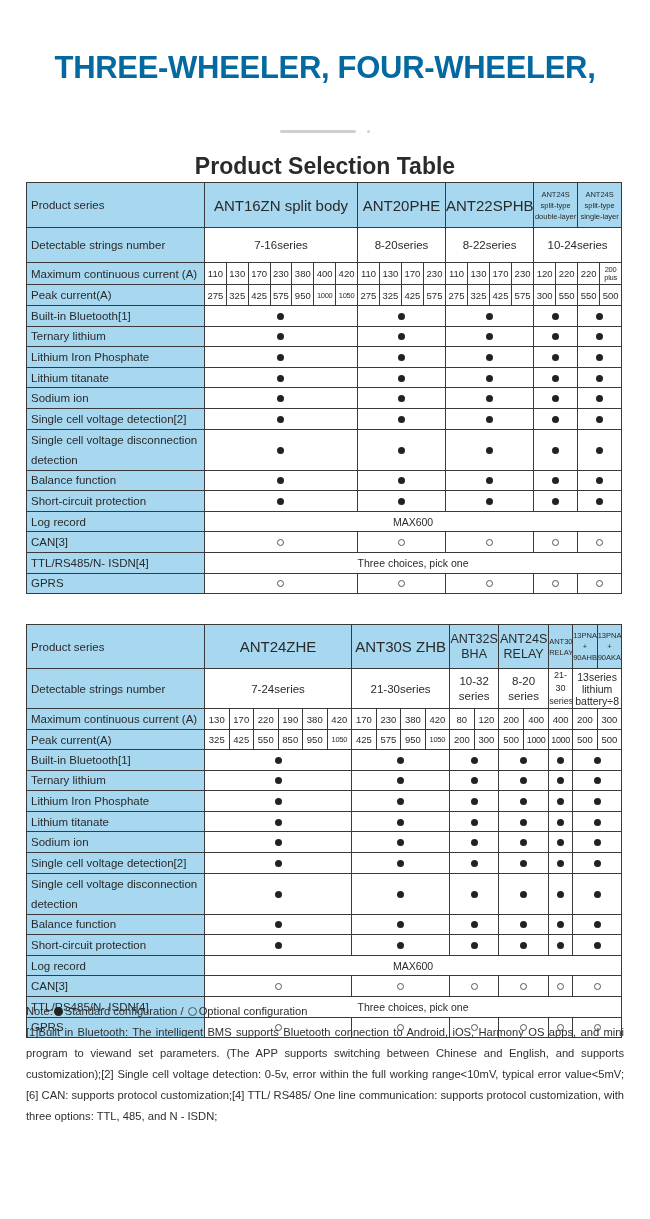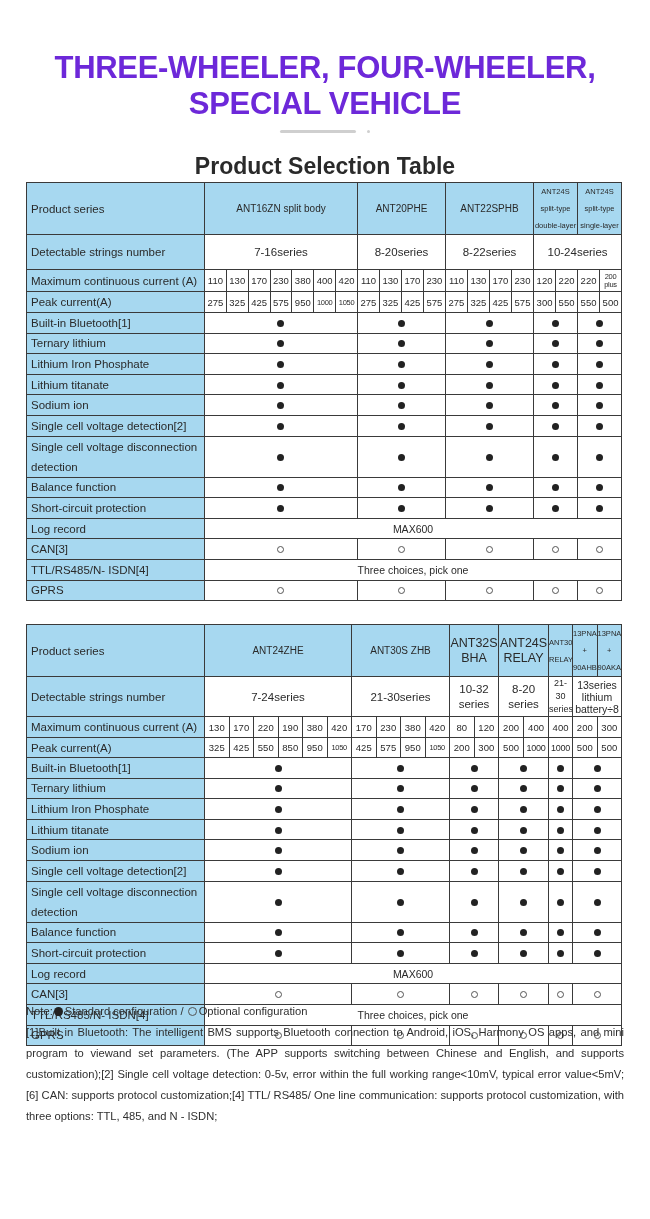--- a/index.html
+++ b/index.html
@@ -1,49 +1,48 @@
 <!DOCTYPE html>
 <html><head>
 <meta charset="utf-8">
 <style>
   html, body { margin: 0; padding: 0; background: #ffffff; }
   body { width: 650px; height: 1219px; position: relative; overflow: hidden;
          font-family: "Liberation Sans", sans-serif; color: #222; }
   .title { position: absolute; left: 0; width: 650px; top: 50px; text-align: center;
-           font-weight: bold; font-size: 31px; line-height: 36px; color: #6d28d9; letter-spacing: -0.3px; }
+           font-weight: bold; font-size: 31px; line-height: 36px; color: #0369a1; letter-spacing: -0.3px; }
   .divider { position: absolute; top: 130px; left: 280px; width: 76px; height: 3px; background: #cfcfcf; border-radius: 2px; }
   .divider-dot { position: absolute; top: 130px; left: 367px; width: 3px; height: 3px; background: #cfcfcf; border-radius: 50%; }
   .subtitle { position: absolute; left: 0; width: 650px; top: 152px; text-align: center;
               font-weight: bold; font-size: 23px; line-height: 28px; color: #2a2a2a; }
 
   table.sel { position: absolute; left: 26px; width: 595px; border-collapse: collapse; table-layout: fixed; }
   table.sel td { border: 1px solid #3a3a3a; padding: 0; text-align: center; vertical-align: middle;
                  font-size: 10.5px; color: #2a2a2a; background: #fff; overflow: hidden; }
   table.sel td.lbl { background: #a7d8f0; text-align: left; padding-left: 4px; font-size: 11.5px; }
-  table.sel td.hdr { background: #a7d8f0; font-size: 10px; }
-  table.sel td.hdr.small { font-size: 7.5px; line-height: 17px; }
+  table.sel td.hdr { background: #a7d8f0; font-size: 15px; }
+  table.sel td.hdr.small { font-size: 7.5px; line-height: 11px; }
   table.sel td.num { font-size: 9.5px; }
   table.sel td.num.tiny { font-size: 7.5px; letter-spacing: -0.3px; }
   table.sel td.mid { font-size: 11.5px; }
   table.sel td.mid.small { font-size: 7.5px; line-height: 9px; }
   table.sel td.mid.med { font-size: 10.5px; line-height: 12px; }
   .dot { display: inline-block; width: 7px; height: 7px; border-radius: 50%; background: #222; }
   .ring { display: inline-block; width: 7px; height: 7px; border-radius: 50%; border: 1px solid #555; box-sizing: border-box; }
 
   .notes { position: absolute; left: 26px; top: 1001px; width: 598px; font-size: 11.2px; line-height: 21px; color: #2f2f2f; text-align: justify; }
   .notes p { margin: 0; }
   .notes .lg-dot { display: inline-block; width: 9px; height: 9px; border-radius: 50%; background: #222; margin: 0 2px 0 1px; vertical-align: -1px; }
   .notes .lg-ring { display: inline-block; width: 9px; height: 9px; border-radius: 50%; border: 1px solid #555; box-sizing: border-box; margin: 0 2px 0 1px; vertical-align: -1px; }
 </style>
 </head>
 <body>
 
 <div class="title">
   <div>THREE-WHEELER, FOUR-WHEELER,</div>
-  <div>SPECIAL VEHICLE</div>
 </div>
 <div class="divider"></div>
 <div class="divider-dot"></div>
 <div class="subtitle">Product Selection Table</div>
 
 <table class="sel" style="top:182px;">
   <colgroup>
     <col style="width:178px">
     <col style="width:21.85px">
       <col style="width:21.85px">

